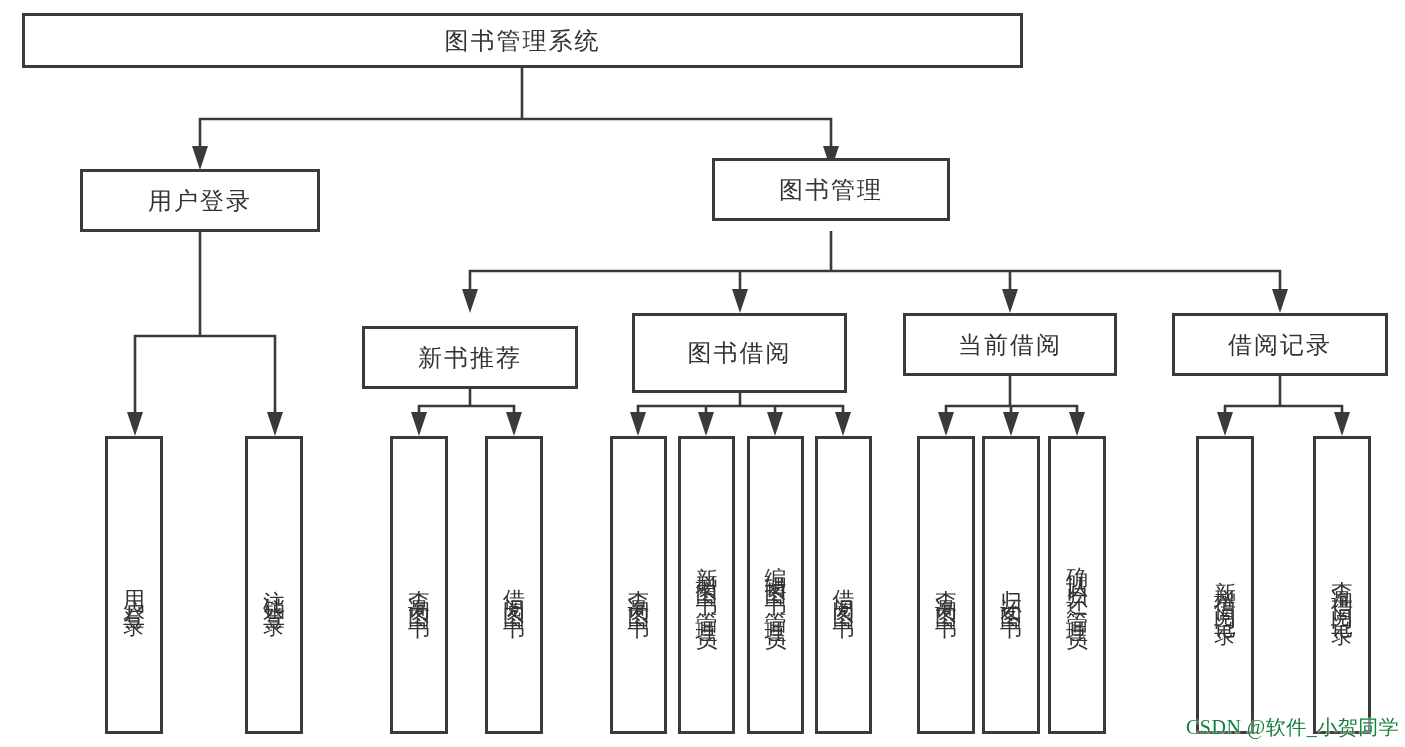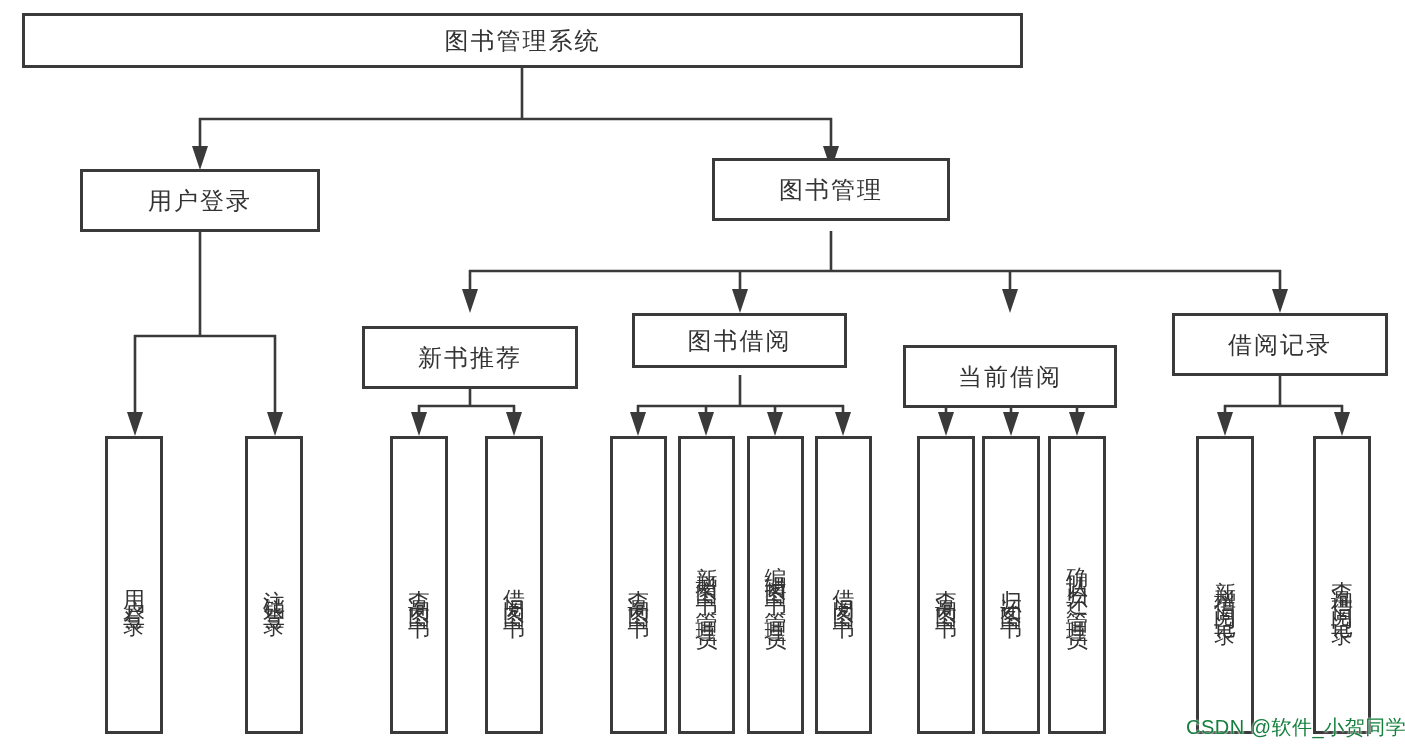--- a/index.html
+++ b/index.html
@@ -2,21 +2,21 @@
 <html><head>
 <meta charset="utf-8">
 <style>
   html, body { margin: 0; padding: 0; background: #ffffff; }
   .stage {
     position: relative;
     width: 1405px;
     height: 747px;
     background: #ffffff;
     overflow: hidden;
-    font-family: Liberation Sans, sans-serif;
+    font-family: Liberation Serif, serif;
   }
   .wires {
     position: absolute;
     left: 0; top: 0;
   }
   .node {
     position: absolute;
     box-sizing: border-box;
     background: #ffffff;
     border: 3px solid #3a3a3a;
@@ -94,22 +94,22 @@
       <polygon points="1334,412 1350,412 1342,436"></polygon>
     </g>
   </svg>
 
   <div class="node h" style="left:22px; top:13px; width:1001px; height:55px;">图书管理系统</div>
 
   <div class="node h" style="left:80px; top:169px; width:240px; height:63px;">用户登录</div>
   <div class="node h" style="left:712px; top:158px; width:238px; height:63px;">图书管理</div>
 
   <div class="node h" style="left:362px; top:326px; width:216px; height:63px;">新书推荐</div>
-  <div class="node h" style="left:632px; top:313px; width:215px; height:55px;text-align:right;">图书借阅</div>
-  <div class="node h" style="left:903px; top:313px; width:214px; height:63px;margin-top:32px;">当前借阅</div>
+  <div class="node h" style="left:632px; top:313px; width:215px; height:80px;text-align:right;">图书借阅</div>
+  <div class="node h" style="left:903px; top:313px; width:214px; height:63px;">当前借阅</div>
   <div class="node h" style="left:1172px; top:313px; width:216px; height:63px;">借阅记录</div>
 
   <div class="node v" style="left:105px; top:436px; width:58px; height:298px;">用户登录</div>
   <div class="node v" style="left:245px; top:436px; width:58px; height:298px;">注销登录</div>
 
   <div class="node v" style="left:390px; top:436px; width:58px; height:298px;">查询图书</div>
   <div class="node v" style="left:485px; top:436px; width:58px; height:298px;">借阅图书</div>
 
   <div class="node v" style="left:610px; top:436px; width:57px; height:298px;">查询图书</div>
   <div class="node v" style="left:678px; top:436px; width:57px; height:298px;">新增图书（管理员）</div>

